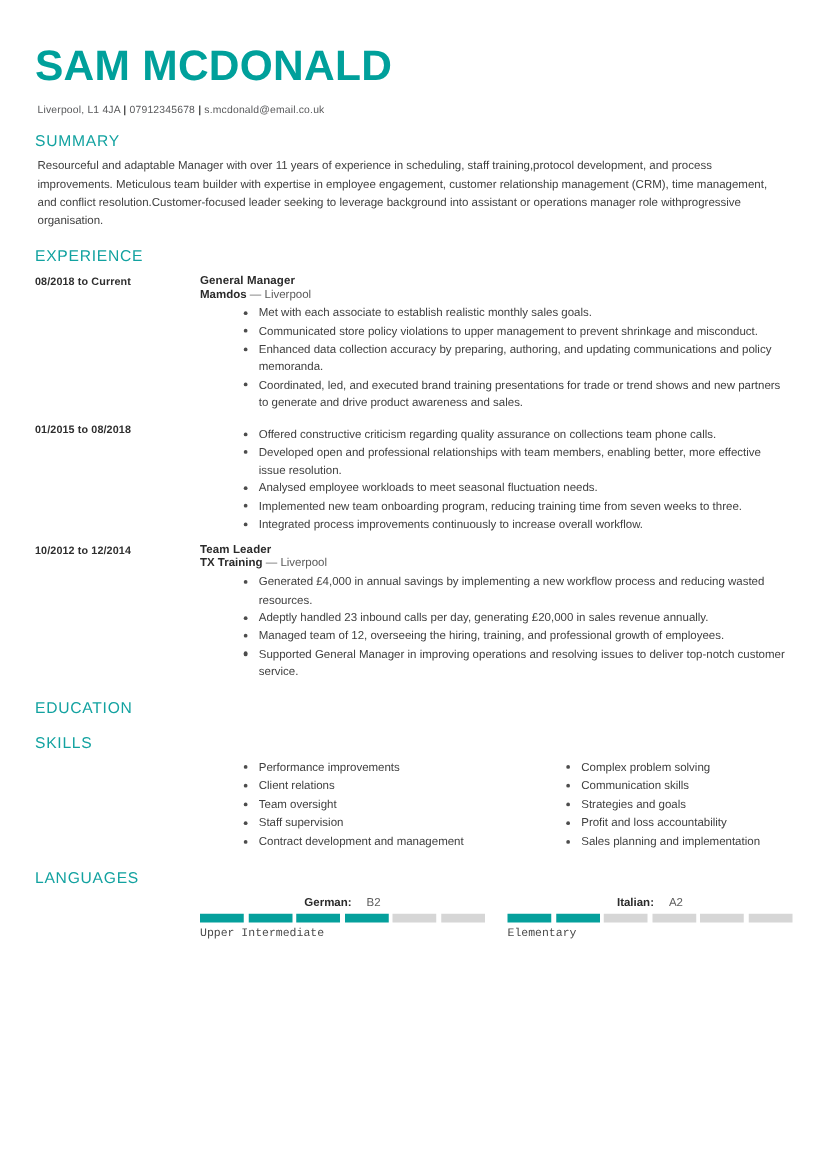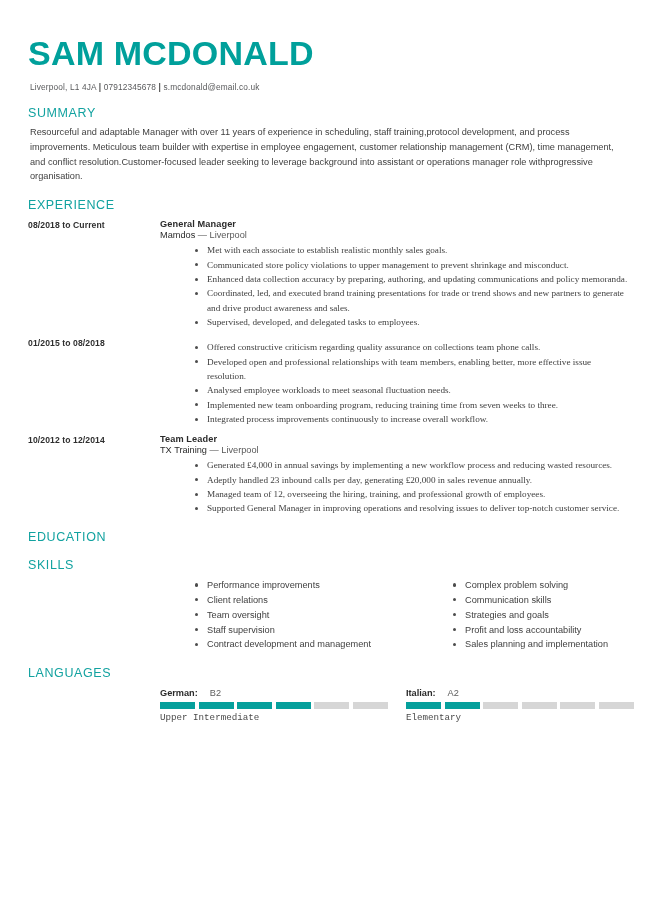--- a/index.html
+++ b/index.html
@@ -82,28 +82,27 @@
     font-size: 9.2px;
     font-weight: bold;
     color: #2b2b2b;
     letter-spacing: 0.1px;
   }
   .job-company {
     font-size: 9.2px;
     color: #5a5a5a;
     margin-top: 1px;
   }
-  .job-company b { color: #2b2b2b; font-weight: normal; }
+  .job-company b { color: #2b2b2b; font-weight: bold; }
   .job-company .dash { color: #6b6b6b; }
 
   ul.bullets {
     list-style: none;
     margin: 3px 0 0 0;
     padding: 0 0 0 34px;
-    font-family: Liberation Serif, serif;
   }
   ul.bullets li {
     position: relative;
     font-size: 9.2px;
     line-height: 1.56;
     color: #414141;
     padding-left: 13px;
     margin-bottom: 0px;
     max-width: 446px;
   }
@@ -152,21 +151,21 @@
   
   .lang-wrap {
     display: flex;
     margin-top: 8px;
     padding-left: 132px;
     gap: 18px;
   }
   .lang-block { width: 228px; flex: 0 0 228px; }
   .lang-top {
     display: flex;
-    justify-content: flex-start;
+    justify-content: center;
     align-items: baseline;
     gap: 12px;
   }
   .lang-name {
     font-size: 9.2px;
     font-weight: bold;
     color: #2b2b2b;
   }
   .lang-level-code {
     font-size: 9.2px;
@@ -217,21 +216,20 @@
         <div class="entry first">
           <div class="entry-date">08/2018 to Current</div>
           <div class="entry-main">
             <div class="job-title">General Manager</div>
             <div class="job-company"><b>Mamdos</b> <span class="dash">—</span> <span>Liverpool</span></div>
             <ul class="bullets">
               <li>Met with each associate to establish realistic monthly sales goals.</li>
               <li>Communicated store policy violations to upper management to prevent shrinkage and misconduct.</li>
               <li>Enhanced data collection accuracy by preparing, authoring, and updating communications and policy memoranda.</li>
               <li>Coordinated, led, and executed brand training presentations for trade or trend shows and new partners to generate and drive product awareness and sales.</li>
-              <li>Supervised, developed, and delegated tasks to employees.</li>
             </ul>
           </div>
         </div>
         <div class="entry">
           <div class="entry-date">01/2015 to 08/2018</div>
           <div class="entry-main">
             <ul class="bullets">
               <li>Offered constructive criticism regarding quality assurance on collections team phone calls.</li>
               <li>Developed open and professional relationships with team members, enabling better, more effective issue resolution.</li>
               <li>Analysed employee workloads to meet seasonal fluctuation needs.</li>

